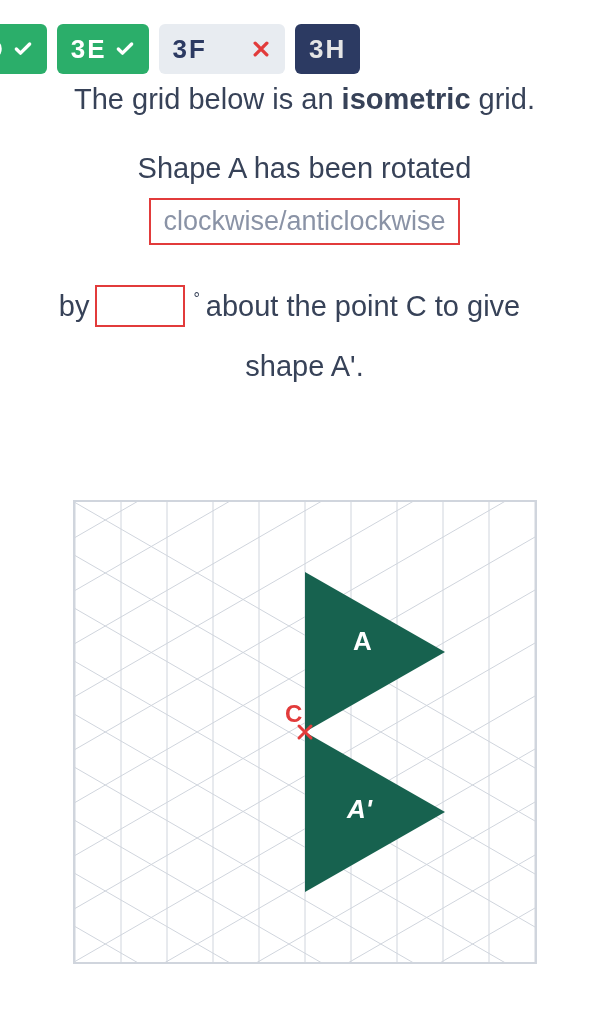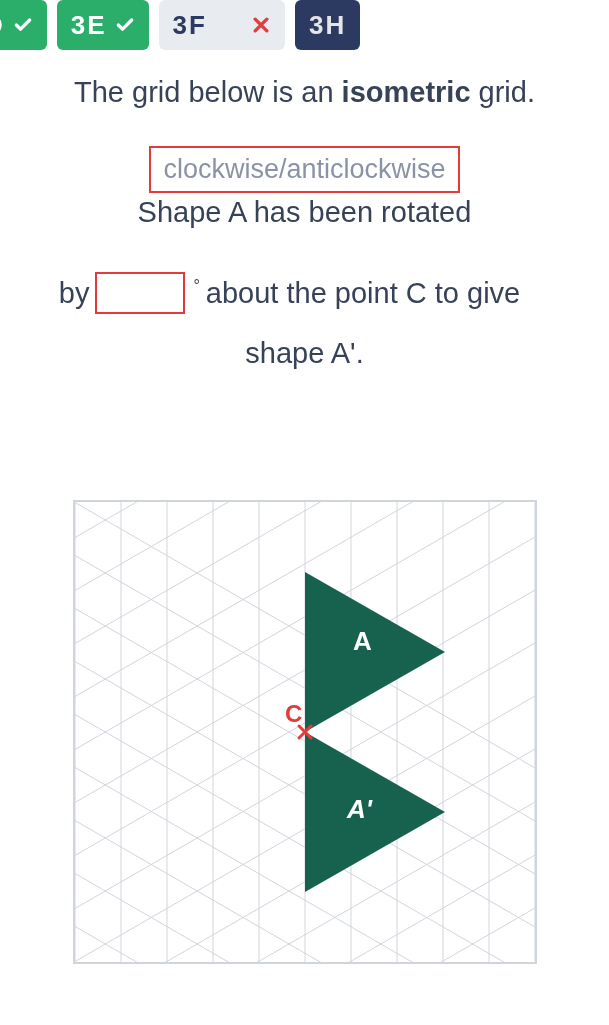--- a/index.html
+++ b/index.html
@@ -36,33 +36,34 @@
     display:flex;
     align-items:center;
     justify-content:center;
     gap:8px;
     font-size:26px;
     font-weight:700;
     letter-spacing:2px;
     padding:0 14px;
     box-sizing:border-box;
     white-space:nowrap;
+    margin-top:24px;
   }
   .tab.green{background:var(--green);color:#fff;}
   .tab.grey{background:var(--grey-tab);color:var(--navy);gap:44px;}
   .tab.navy{background:var(--navy);color:#e5e5e5;}
   .tab .mark{font-weight:900;}
   .tab.green .mark{color:#fff;}
   .tab.grey .mark{color:var(--red);}
   .check-icon svg, .cross-icon svg{display:block;}
 
   
   .content{
     position:absolute;
-    top:73px;
+    top:80px;
     left:0;
     right:0;
     text-align:center;
     font-size:29px;
     line-height:1.35;
     color:var(--grey-text);
   }
   .content .bold{font-weight:700;}
 
   .sentence-block{
@@ -148,24 +149,24 @@
     <span>3H</span>
   </div>
 </div>
 
 <div class="content">
   <div>
     <span>The grid below is an </span><span class="bold">isometric</span><span> grid.</span>
   </div>
 
   <div class="sentence-block">
+    <div>Shape A has been rotated</div>
     <div style="margin-top:6px;">
       <span class="answer-box">clockwise/anticlockwise</span>
     </div>
-    <div>Shape A has been rotated</div>
   </div>
 
   <div class="by-line">
     <span>by</span>
     <span class="num-box"></span>
       <span class="deg">°</span>
     <span>about the point C to give</span>
   </div>
   <div style="margin-top:20px;">shape A'.</div>
 </div>

